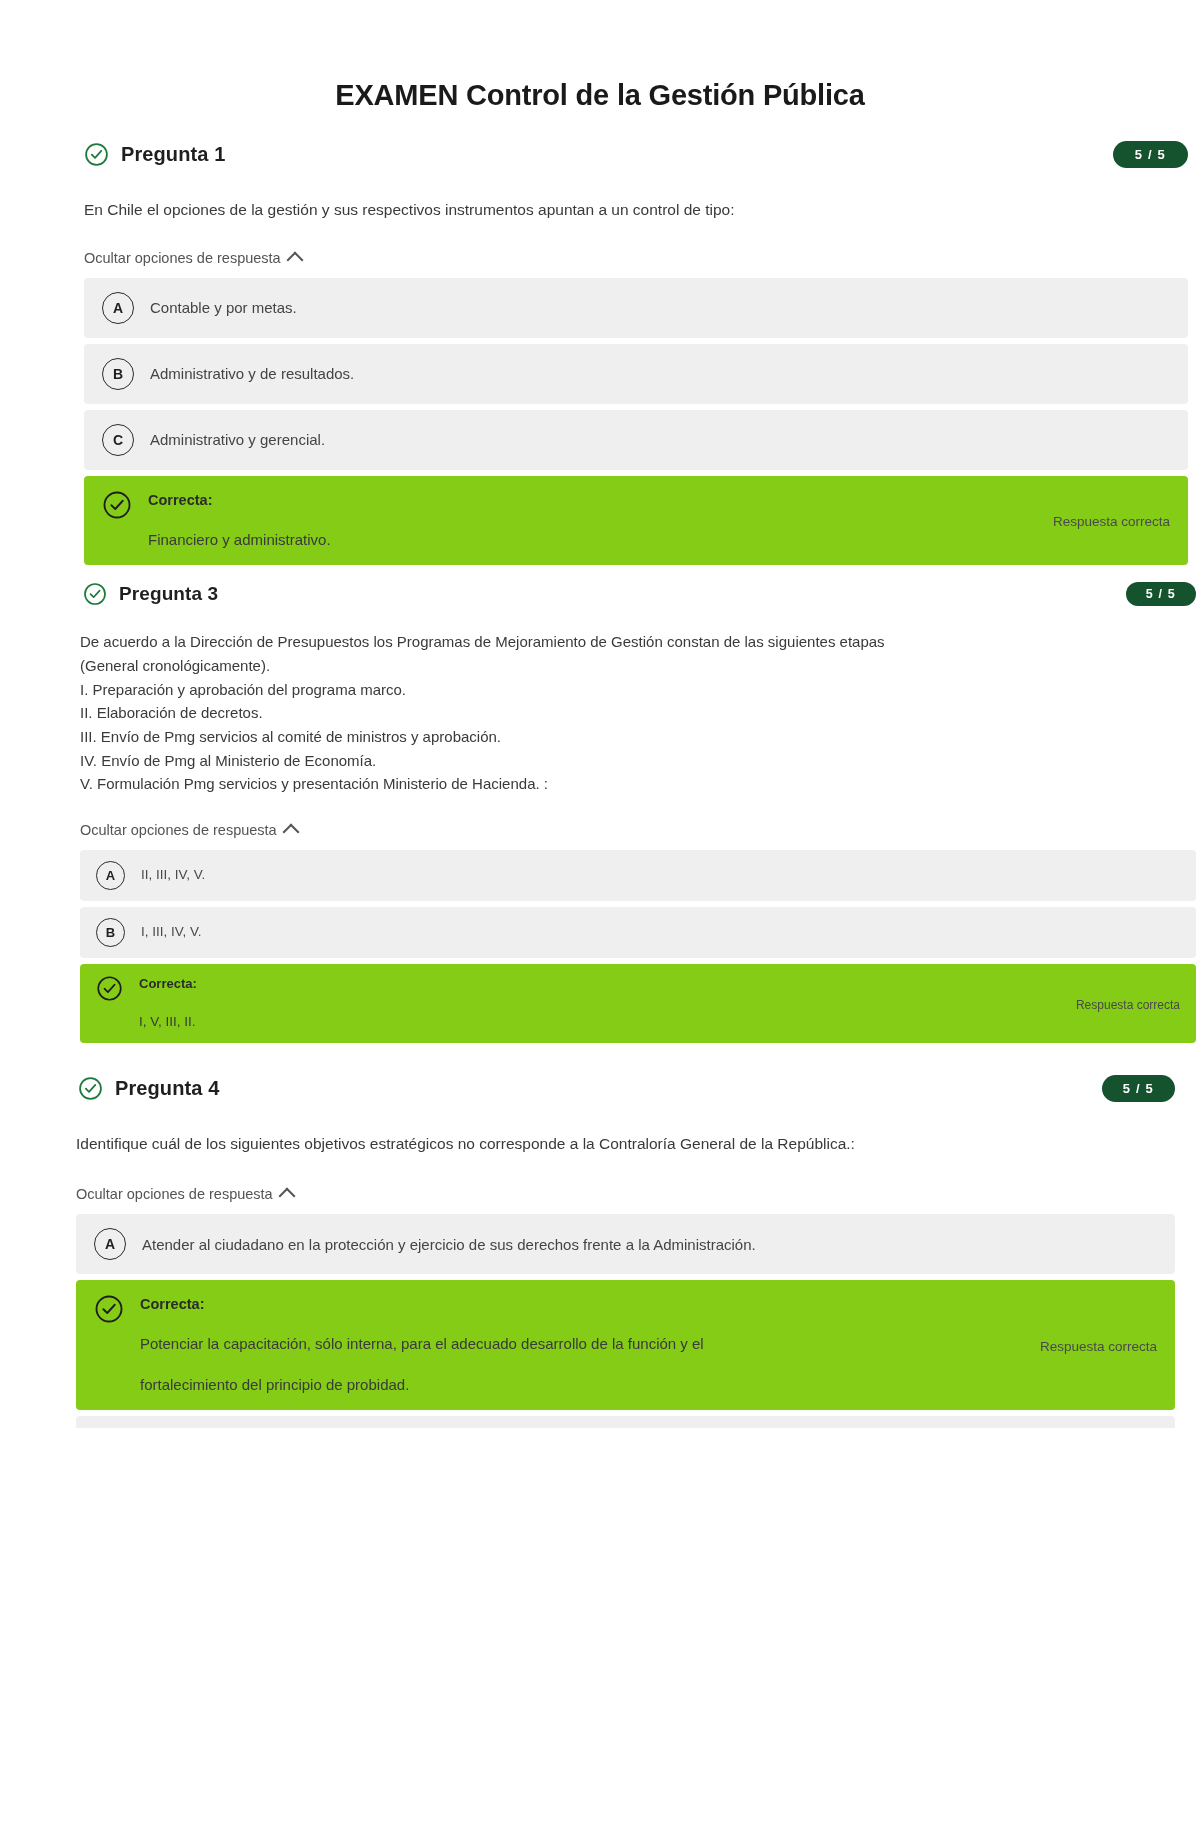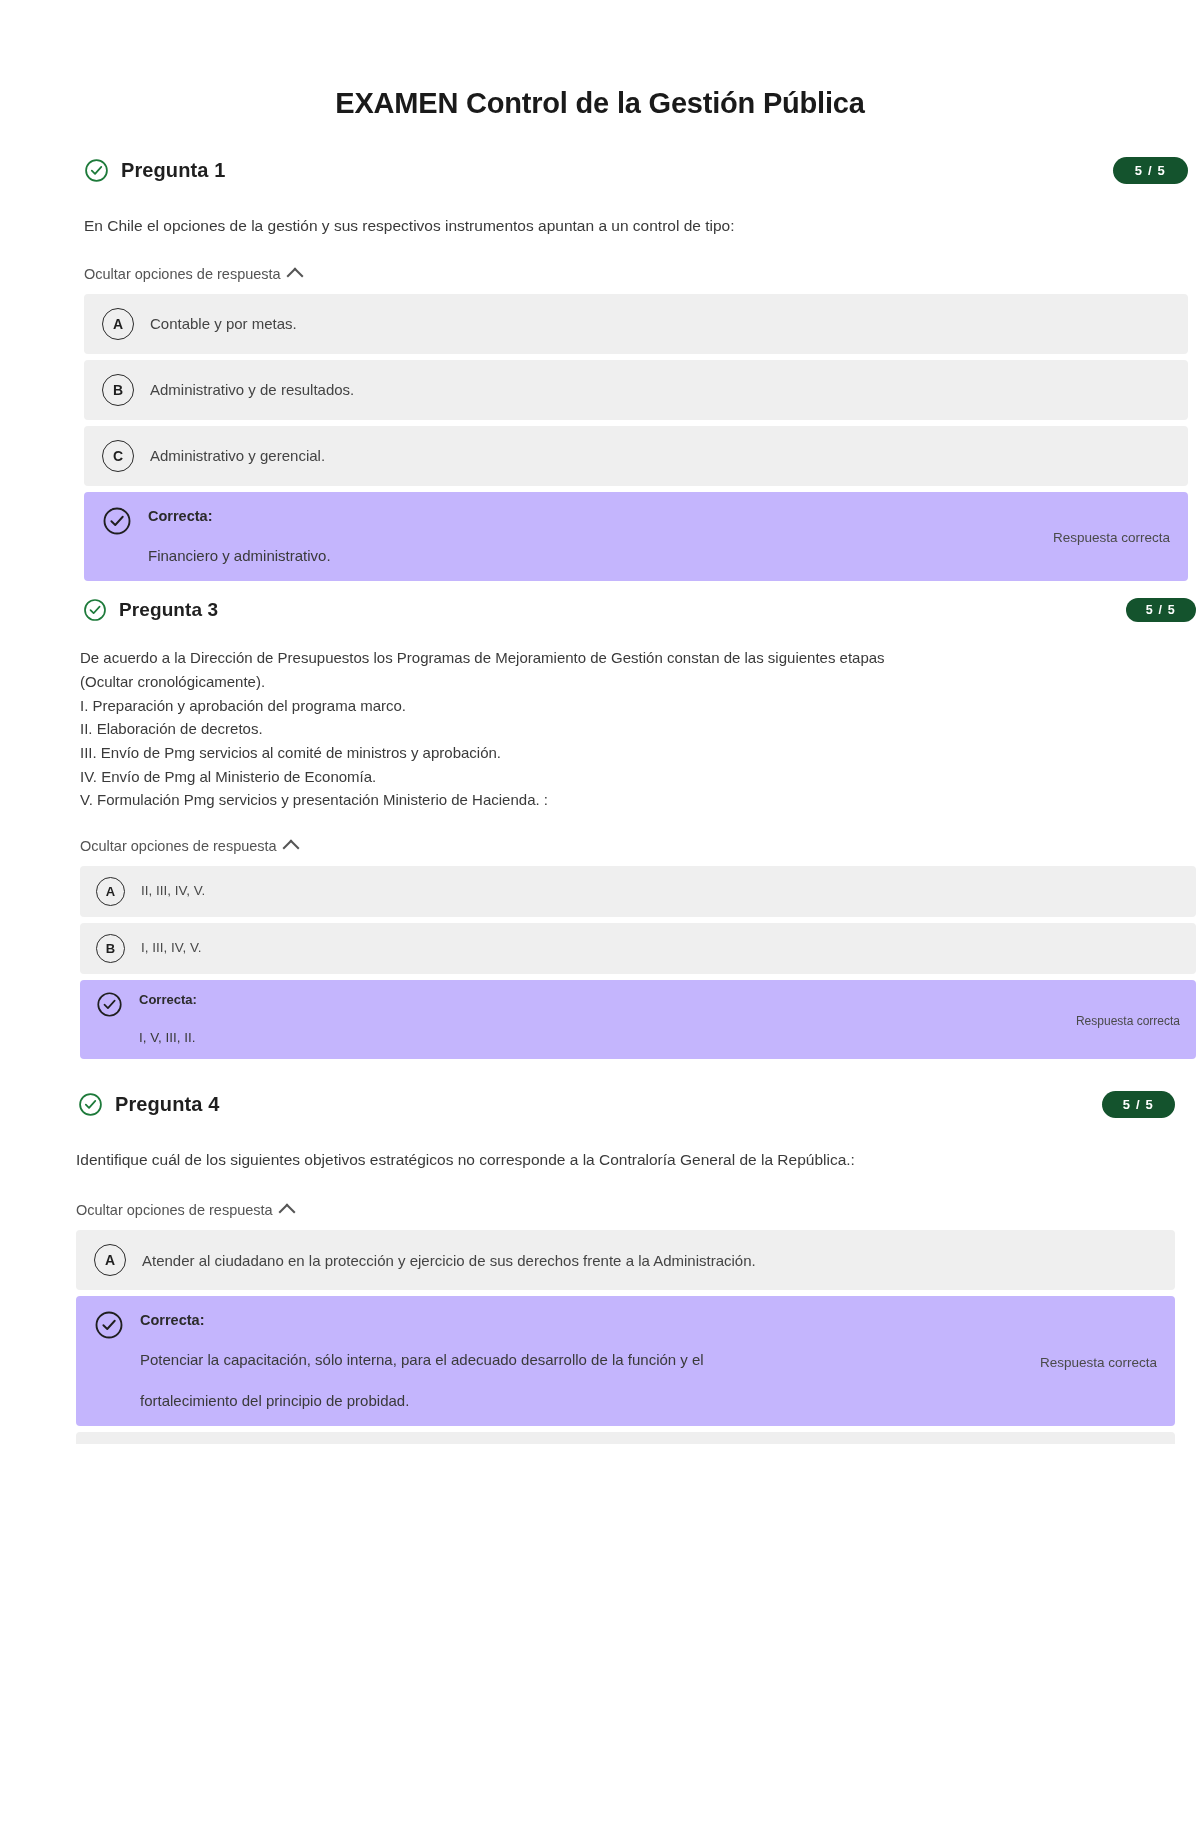--- a/index.html
+++ b/index.html
@@ -23,21 +23,21 @@
     box-sizing: border-box;
   }
 
   
   .exam-title {
     text-align: center;
     font-size: 29px;
     font-weight: bold;
     color: #1a1a1a;
     letter-spacing: -0.2px;
-    margin: 8px;
+    margin: 0;
     padding: 78px 0 0 0;
     line-height: 1.2;
   }
 
   
   .question-block {
     box-sizing: border-box;
   }
 
   .q1 { padding: 28px 0 0 0; }
@@ -168,21 +168,21 @@
 
   .option-text {
     font-size: 15px;
     color: #444;
     line-height: 1.4;
   }
   .q3 .option-text { font-size: 13.5px; color: #4a4a4a; }
 
   
   .option.correct {
-    background: #c4b5fd;
+    background: #84cc16;
     align-items: flex-start;
     padding: 14px 18px;
   }
   .q3 .option.correct { padding: 11px 16px; }
 
   .correct-icon {
     flex: 0 0 auto;
     width: 30px;
     height: 30px;
     margin-right: 16px;
@@ -312,21 +312,21 @@
             <path d="M7.5 12.2 L10.6 15.2 L16.6 8.6" stroke="#1d7a3a" stroke-width="1.7" fill="none" stroke-linecap="round" stroke-linejoin="round"></path>
           </svg>
         </span>
         <span class="q-title">Pregunta 3</span>
       </div>
       <span class="score-badge">5 / 5</span>
     </div>
 
     <div class="q-body">
       <span class="line">De acuerdo a la Dirección de Presupuestos los Programas de Mejoramiento de Gestión constan de las siguientes etapas</span>
-      <span class="line">(Ocultar cronológicamente).</span>
+      <span class="line">(General cronológicamente).</span>
       <span class="line">I. Preparación y aprobación del programa marco.</span>
       <span class="line">II. Elaboración de decretos.</span>
       <span class="line">III. Envío de Pmg servicios al comité de ministros y aprobación.</span>
       <span class="line">IV. Envío de Pmg al Ministerio de Economía.</span>
       <span class="line">V. Formulación Pmg servicios y presentación Ministerio de Hacienda. :</span>
     </div>
 
     <div class="toggle-row">
       <span>Ocultar opciones de respuesta</span>
       <span class="chevron-up"></span>

